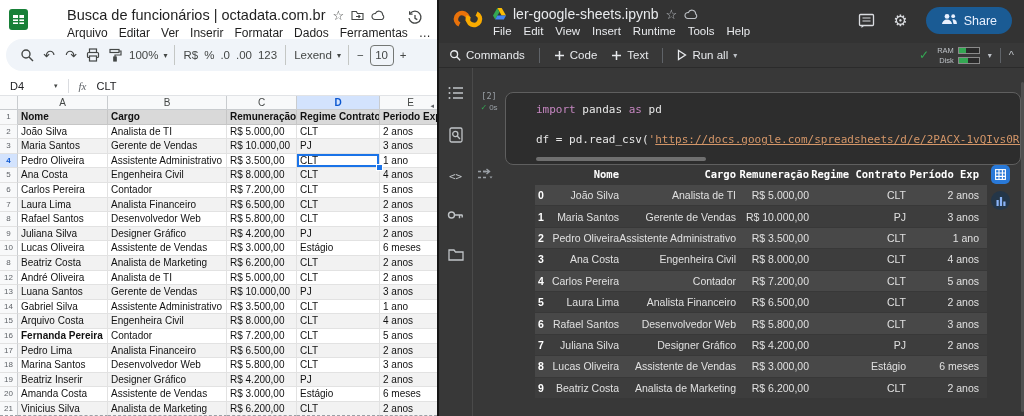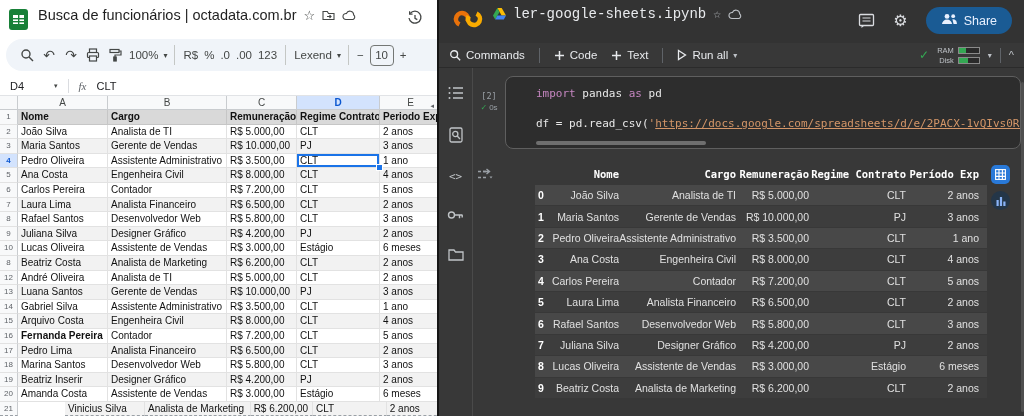--- a/index.html
+++ b/index.html
@@ -1,21 +1,21 @@
 <!DOCTYPE html>
 <html><head>
 <meta charset="utf-8">
 <style>
   html,body{margin:0;padding:0;width:1024px;height:416px;overflow:hidden;background:#fff;
     font-family:"Liberation Sans",sans-serif;}
   .root{display:flex;width:1024px;height:416px;overflow:hidden;}
 
   
   .sheets{width:437px;min-width:437px;height:416px;background:#fff;overflow:hidden;position:relative;}
-  .sh-titlebar{display:flex;align-items:flex-start;padding:6px 6px 0 8px;height:33px;}
+  .sh-titlebar{display:flex;align-items:flex-start;padding:6px 6px 0 8px;height:33px;gap:29px;}
   .sh-logo{width:21px;height:21px;margin-top:3px;flex:0 0 auto;}
   .sh-titleblock{margin-left:9px;flex:1;min-width:0;}
   .sh-titlerow{display:flex;align-items:center;gap:7px;height:18px;}
   .sh-title{font-size:14.5px;color:#1f1f1f;white-space:nowrap;}
   .ticon{color:#444746;font-size:13px;line-height:13px;display:inline-flex;align-items:center;}
   .sh-menus{display:flex;gap:11px;margin-top:2px;}
   .sh-menu{font-size:12px;color:#1f1f1f;white-space:nowrap;}
   .sh-history{position:absolute;right:14px;top:10px;color:#444746;}
 
   .sh-toolbar{position:absolute;left:6px;top:39px;width:460px;height:32px;background:#f0f4f9;
@@ -55,21 +55,21 @@
   .fillhandle{position:absolute;width:5px;height:5px;background:#1a73e8;border:1px solid #fff;
     right:-4px;bottom:-4px;z-index:5;}
   .lastrow .scell,.lastrow .sgut{border-bottom:1px dashed #9aa0a6;}
 
   
   .colab{flex:1;height:416px;background:#383838;color:#e8eaed;display:flex;flex-direction:column;
     border-left:2px solid #161616;box-sizing:border-box;position:relative;overflow:hidden;}
   .co-header{height:43px;background:#333333;display:flex;align-items:flex-start;padding:5px 10px 0 14px;
     box-sizing:border-box;position:relative;flex:0 0 auto;}
   .co-logo{margin-top:4px;}
-  .co-titleblock{margin-left:10px;font-family:Liberation Mono, monospace;}
+  .co-titleblock{margin-left:10px;}
   .co-titlerow{display:flex;align-items:center;gap:7px;height:18px;}
   .co-title{font-size:14px;color:#e8eaed;white-space:nowrap;}
   .co-icon{color:#bdc1c6;font-size:13px;display:inline-flex;align-items:center;}
   .co-menus{display:flex;gap:12px;margin-top:2px;}
   .co-menu{font-size:11.5px;color:#e8eaed;white-space:nowrap;}
   .co-right{position:absolute;right:12px;top:7px;display:flex;align-items:center;gap:18px;}
   .share-btn{display:flex;align-items:center;gap:7px;background:#1a5b94;color:#e8f0fe;border-radius:15px;
     height:27px;padding:0 15px;font-size:12.5px;}
   .gear{font-size:16px;color:#dadce0;line-height:16px;}
 
@@ -92,21 +92,21 @@
     align-items:center;padding-top:18px;gap:23px;color:#c0c4c7;}
   .rail-code{font-family:"DejaVu Sans Mono",monospace;font-size:11px;color:#c0c4c7;}
   .co-main{flex:1;position:relative;overflow:hidden;}
 
   .exec-gutter{position:absolute;left:3px;top:23px;width:26px;text-align:center;}
   .exec-count{font-family:"DejaVu Sans Mono",monospace;font-size:8.5px;color:#9aa0a6;}
   .exec-status{display:flex;align-items:center;gap:2px;justify-content:center;margin-top:2px;}
   .exec-check{color:#34a853;font-size:8px;}
   .exec-time{font-size:8px;color:#9aa0a6;}
 
-  .code-cell{position:absolute;left:32px;right:3px;top:8px;height:73px;background:#2d2d2d;
+  .code-cell{position:absolute;left:32px;right:3px;top:24px;height:73px;background:#2d2d2d;
     border:1px solid #5f5f5f;border-radius:8px;box-sizing:border-box;padding:9px 0 0 30px;overflow:hidden;}
   .code-line{font-family:"DejaVu Sans Mono",monospace;font-size:11px;line-height:15px;white-space:pre;color:#e8e8e8;}
   .tok-kw{color:#c586c0;}
   .tok-pl{color:#e8e8e8;}
   .tok-st{color:#d49668;}
   .tok-lk{text-decoration:underline;}
   .tok-nu{color:#d49668;}
   .code-scrollbar{position:absolute;left:30px;bottom:3px;width:170px;height:4px;background:#6f6f6f;border-radius:2px;}
 
   .output{position:absolute;left:32px;right:3px;top:95px;}
@@ -149,20 +149,30 @@
                 <path d="M1 2.5 V9.5 H12 V3.5 H6.5 L5.3 1.5 H1 Z"></path>
                 <path d="M5 6.5 H9 M7.5 5 L9 6.5 L7.5 8"></path>
               </svg>
           </span>
           <span class="ticon">
             <svg width="14" height="11" viewBox="0 0 14 11" fill="none" stroke="#444746" stroke-width="1.1">
                 <path d="M4 9.5 a3 3 0 1 1 .4-5.97 A3.8 3.8 0 0 1 11.7 5 a2.6 2.6 0 0 1-.6 4.5 Z"></path>
               </svg>
           </span>
         </div>
+        <nav class="sh-menus">
+            <span class="sh-menu">Arquivo</span>
+            <span class="sh-menu">Editar</span>
+            <span class="sh-menu">Ver</span>
+            <span class="sh-menu">Inserir</span>
+            <span class="sh-menu">Formatar</span>
+            <span class="sh-menu">Dados</span>
+            <span class="sh-menu">Ferramentas</span>
+            <span class="sh-menu">…</span>
+          </nav>
       </div>
       <span class="sh-history">
         <svg width="16" height="16" viewBox="0 0 16 16" fill="none" stroke="#444746" stroke-width="1.3">
             <path d="M3.2 3.5 A6 6 0 1 1 2 8"></path>
             <path d="M2.6 1.2 V4.2 H5.6" stroke-width="1.2"></path>
             <path d="M8 5 V8.3 L10.3 9.6"></path>
           </svg>
       </span>
     </div>
 
@@ -379,21 +389,21 @@
         <div class="srow">
           <div class="sgut">20</div>
           <div class="scell" style="width: 90px;">Amanda Costa</div>
           <div class="scell" style="width: 119px;">Assistente de Vendas</div>
           <div class="scell" style="width: 70px;">R$ 3.000,00</div>
           <div class="scell" style="width: 83px;">Estágio</div>
           <div class="scell" style="width: 62px;">6 meses</div>
         </div>
         <div class="srow stripe lastrow">
           <div class="sgut">21</div>
-          <div class="scell" style="width: 90px; margin-left: 47px;">Vinicius Silva</div>
+          <div class="scell" style="width: 90px;">Vinicius Silva</div>
           <div class="scell" style="width: 119px;">Analista de Marketing</div>
           <div class="scell" style="width: 70px;">R$ 6.200,00</div>
           <div class="scell" style="width: 83px;">CLT</div>
           <div class="scell" style="width: 62px;">2 anos</div>
         </div>
       </div>
   </section>
 
   <section class="colab">
     <div class="co-header">
@@ -413,20 +423,29 @@
               </svg>
           </span>
           <span class="co-title">ler-google-sheets.ipynb</span>
           <span class="co-icon">☆</span>
           <span class="co-icon">
             <svg width="14" height="11" viewBox="0 0 14 11" fill="none" stroke="#bdc1c6" stroke-width="1.1">
                 <path d="M4 9.5 a3 3 0 1 1 .4-5.97 A3.8 3.8 0 0 1 11.7 5 a2.6 2.6 0 0 1-.6 4.5 Z"></path>
               </svg>
           </span>
         </div>
+        <nav class="co-menus">
+            <span class="co-menu">File</span>
+            <span class="co-menu">Edit</span>
+            <span class="co-menu">View</span>
+            <span class="co-menu">Insert</span>
+            <span class="co-menu">Runtime</span>
+            <span class="co-menu">Tools</span>
+            <span class="co-menu">Help</span>
+          </nav>
       </div>
       <div class="co-right">
         <span class="co-icon">
           <svg width="17" height="16" viewBox="0 0 17 16" fill="none" stroke="#dadce0" stroke-width="1.3">
               <rect x="1.5" y="1.5" width="14" height="11" rx="1"></rect>
               <path d="M4.5 5 h8 M4.5 8 h8" stroke-width="1.1"></path>
               <path d="M3.5 12.5 L3.5 15 L6.5 12.5" fill="#dadce0" stroke="none"></path>
             </svg>
         </span>
         <span class="gear">⚙</span>

